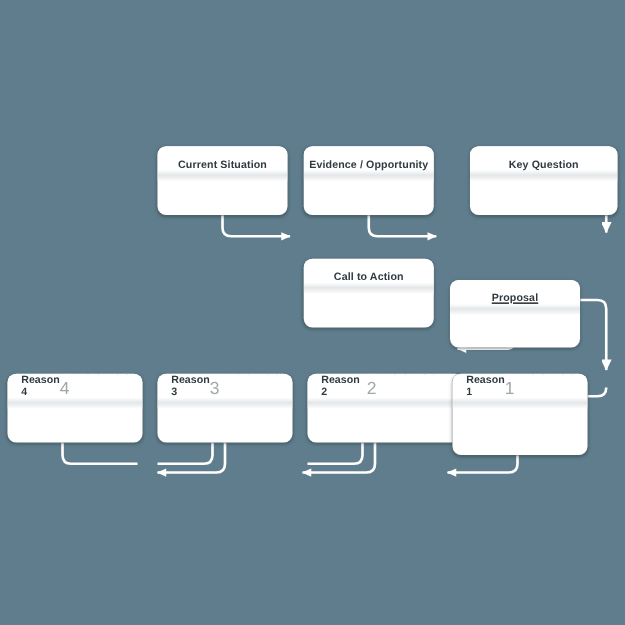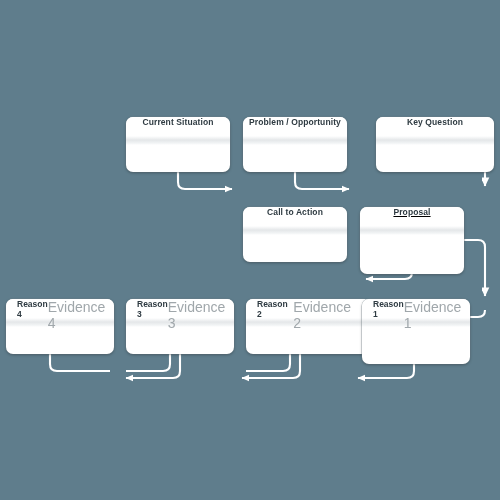--- a/index.html
+++ b/index.html
@@ -16,21 +16,21 @@
   .node{
     position:absolute;
     background:#ffffff;
     border-radius:7px;
     box-shadow:0 1px 3px rgba(0,0,0,0.30), 0 0 0 0.5px rgba(120,140,150,0.55);
     overflow:hidden;
   }
   .node .hdr{
     height:19px;
     display:flex;
-    align-items:flex-start;
+    align-items:flex-end;
     justify-content:center;
     background:#ffffff;
   }
   .node .band{
     height:9px;
     background:linear-gradient(to bottom,#ffffff 0%,#e4e7e9 45%,#f2f4f5 80%,#ffffff 100%);
   }
   .node .body{background:#ffffff;}
 
   .title{
@@ -91,21 +91,21 @@
   <div class="node" style="left:126px;top:117px;width:104px;height:55px;">
     <div class="hdr">
       <span class="title">Current Situation</span>
     </div>
     <div class="band"></div>
     <div class="body"></div>
   </div>
 
   <div class="node" style="left:243px;top:117px;width:104px;height:55px;">
     <div class="hdr">
-      <span class="title">Problem / Opportunity</span>
+      <span class="title">Evidence / Opportunity</span>
     </div>
     <div class="band"></div>
     <div class="body"></div>
   </div>
 
   <div class="node" style="left:376px;top:117px;width:118px;height:55px;">
     <div class="hdr">
       <span class="title">Key Question</span>
     </div>
     <div class="band"></div>
@@ -113,21 +113,21 @@
   </div>
 
   <div class="node" style="left:243px;top:207px;width:104px;height:55px;">
     <div class="hdr">
       <span class="title">Call to Action</span>
     </div>
     <div class="band"></div>
     <div class="body"></div>
   </div>
 
-  <div class="node" style="left:360px;top:207px;width:104px;height:67px;text-decoration:underline;">
+  <div class="node" style="left:360px;top:224px;width:104px;height:54px;text-decoration:underline;">
     <div class="hdr">
       <span class="title">Proposal</span>
     </div>
     <div class="band"></div>
     <div class="body"></div>
   </div>
 
   <div class="node" style="left:6px;top:299px;width:108px;height:55px;">
     <div class="hdr split">
       <span class="r">Reason 4</span>

